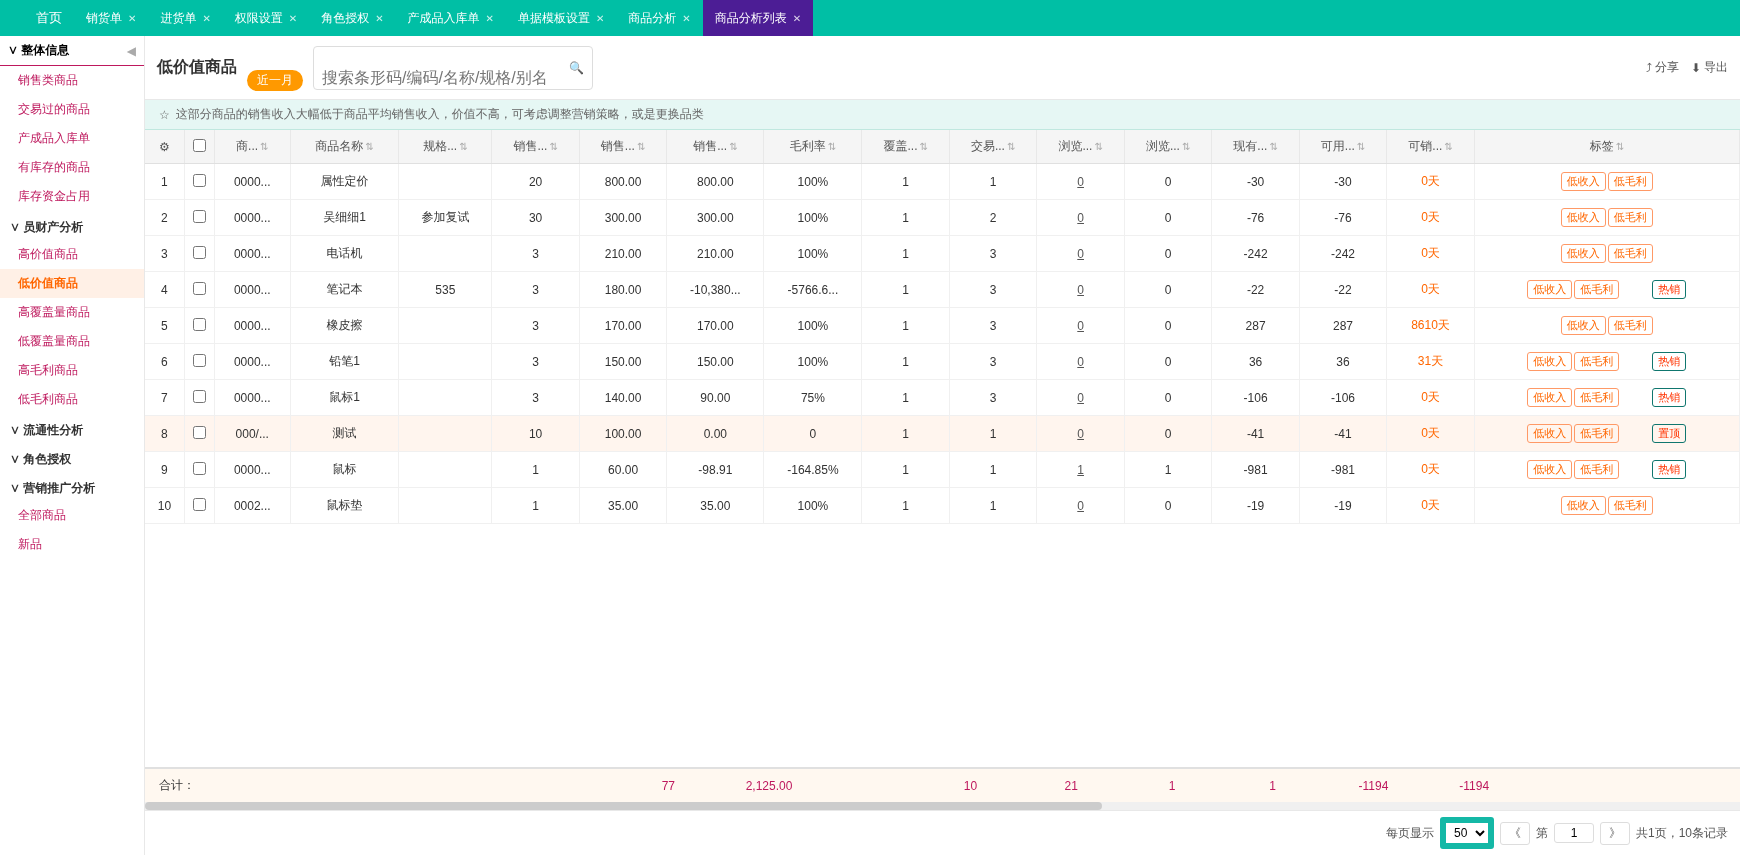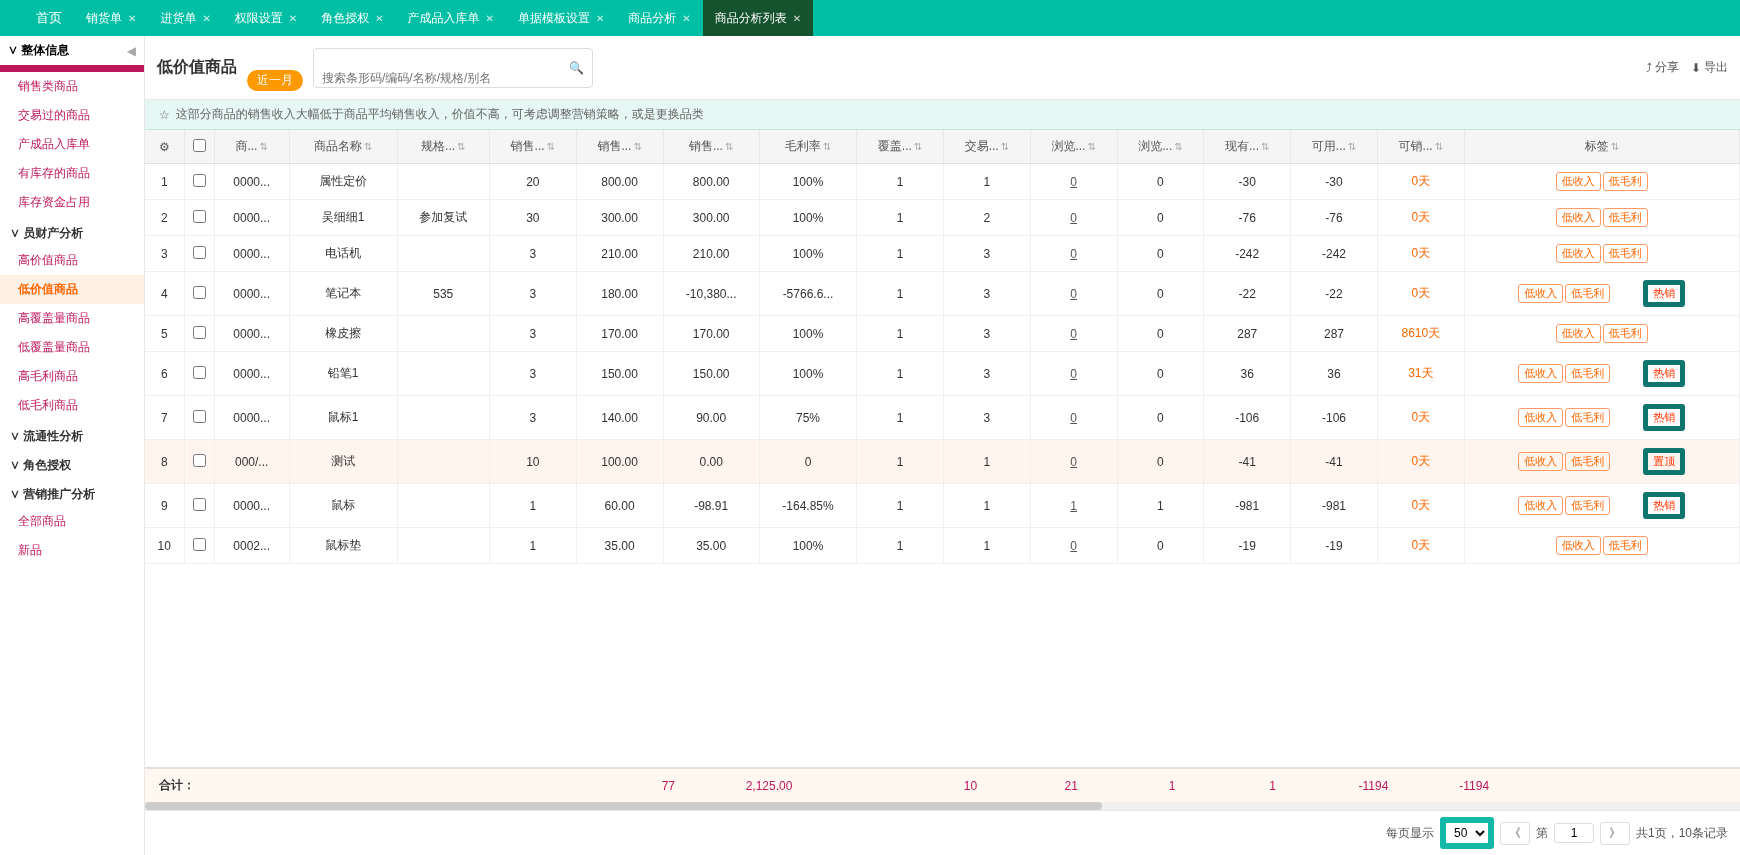--- a/index.html
+++ b/index.html
@@ -17,21 +17,21 @@
     .nav-item {
       color: #fff;
       padding: 0 12px;
       height: 36px;
       display: flex;
       align-items: center;
       cursor: pointer;
       white-space: nowrap;
       font-size: 13px;
     }
-    .nav-item.active { background: #14532d; }
+    .nav-item.active { background: #4c1d95; }
     .nav-item .close-x { margin-left: 6px; font-size: 10px; opacity: 0.8; }
 
     
     .main-layout {
       display: flex;
       height: calc(855px - 36px);
     }
 
     
     .sidebar {
@@ -95,21 +95,21 @@
       border: 1px solid #ddd;
       border-radius: 4px;
       padding: 2px 8px;
       gap: 4px;
       flex: 1;
       max-width: 280px;
     }
     .search-box input {
       border: none;
       outline: none;
-      font-size: 12px;
+      font-size: 16px;
       color: #ec4899;
       width: 100%;
       margin-top: 20px;
     }
     .header-actions {
       margin-left: auto;
       display: flex;
       align-items: center;
       gap: 12px;
       color: #555;
@@ -165,34 +165,34 @@
     }
     tr.highlighted td { background: #fff5ee; }
     .tag {
       display: inline-block;
       padding: 1px 5px;
       border-radius: 3px;
       font-size: 11px;
       margin: 1px;
     }
     .tag-orange { color: #ff6600; border: 1px solid #ff9966; }
-    .tag-red { color: #ff3300; border: 5px solid #0f766e; margin-left: 32px; }
+    .tag-red { color: #ff3300; border: 1px solid #0f766e; margin-left: 32px; }
     .text-orange { color: #ff6600; }
     .link-underline { text-decoration: underline; color: #555; cursor: pointer; }
 
     
     .footer-summary {
       border-top: 2px solid #e0e0e0;
       background: #fff8f0;
       padding: 8px 14px;
       display: flex;
       align-items: center;
       gap: 0;
     }
-    .footer-label { font-weight: bold; color: #333; margin-right: 20px; }
+    .footer-label { font-weight: normal; color: #333; margin-right: 20px; }
     .footer-cells {
       display: flex;
       flex: 1;
       gap: 0;
     }
     .footer-cell {
       flex: 1;
       text-align: center;
       color: #be185d;
     }
@@ -277,21 +277,21 @@
   </div>
   <div class="nav-item active">
     <span>商品分析列表</span>
     <span class="close-x">✕</span>
   </div>
 </div>
 
 <div class="main-layout">
 
   <div class="sidebar">
-    <div style="display:flex; align-items:center; padding:6px 8px; border-bottom:7px solid #be185d;">
+    <div style="display:flex; align-items:center; padding:6px 8px; border-bottom:1px solid #be185d;">
       <span style="font-weight:bold; flex:1; font-size:12px;">∨ 整体信息</span>
       <span style="cursor:pointer; color:#aaa;">◀</span>
     </div>
     <div class="sidebar-item">销售类商品</div>
     <div class="sidebar-item">交易过的商品</div>
     <div class="sidebar-item">产成品入库单</div>
     <div class="sidebar-item">有库存的商品</div>
     <div class="sidebar-item">库存资金占用</div>
 
     <div class="sidebar-group-title">∨ 员财产分析</div>

